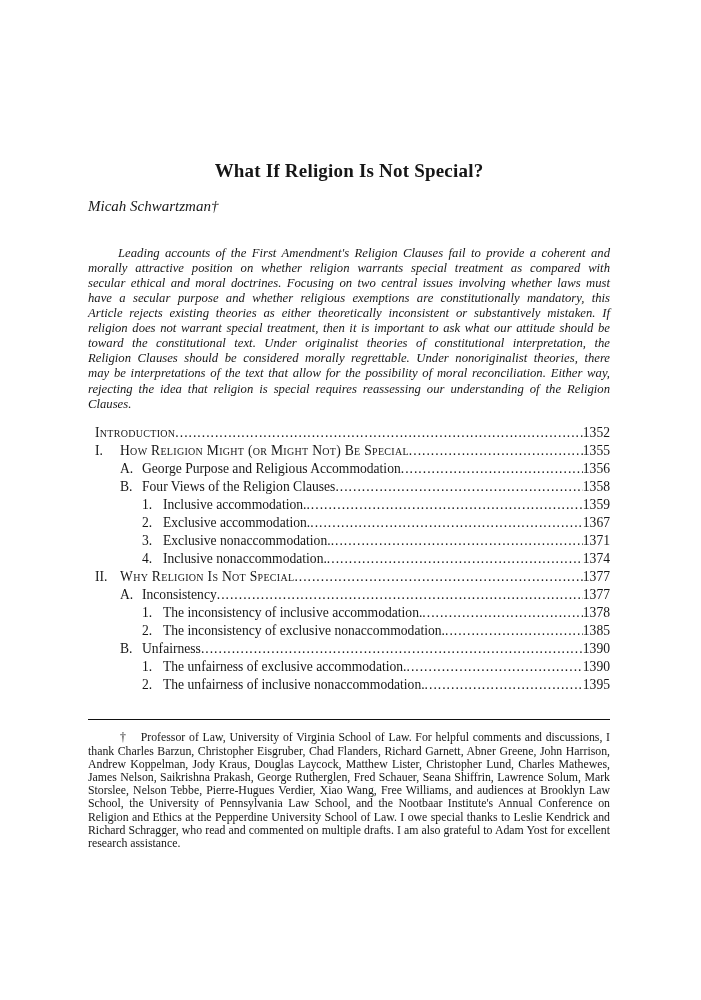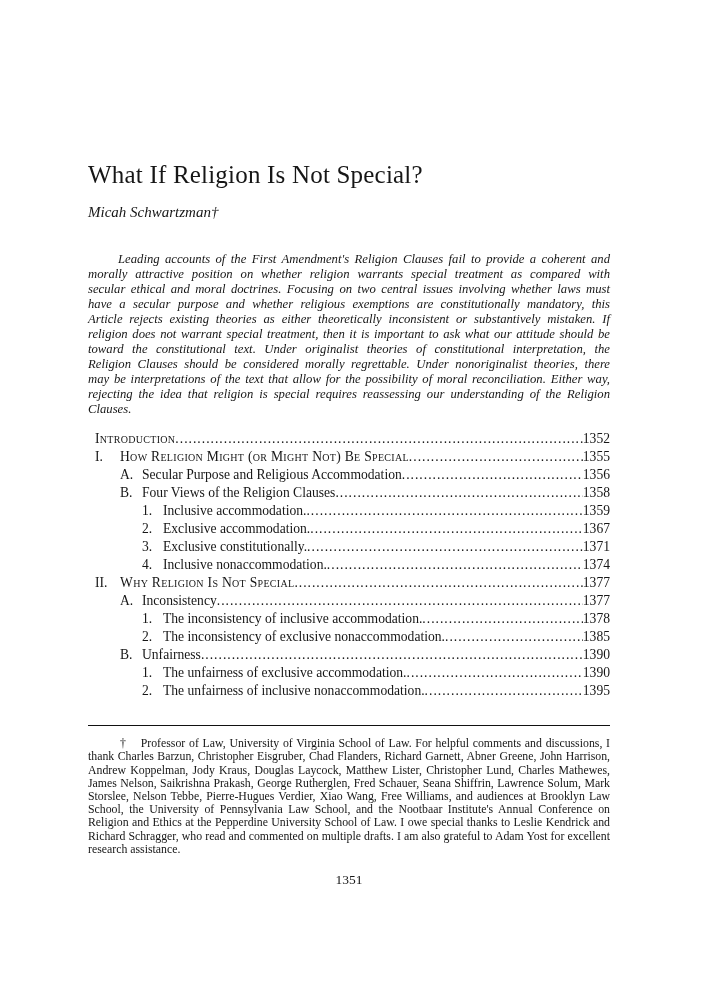--- a/index.html
+++ b/index.html
@@ -9,23 +9,23 @@
     height: 1000px;
     margin: 0 auto;
     background: #ffffff;
     color: #161616;
     font-family: "Liberation Serif", "DejaVu Serif", serif;
     box-sizing: border-box;
     padding: 147px 91px 0 88px;
     overflow: hidden;
   }
   .title {
-    text-align: left;
-    font-size: 25px;
-    font-weight: normal;
+    text-align: center;
+    font-size: 19px;
+    font-weight: bold;
     line-height: 22px;
     letter-spacing: 0.2px;
   }
   .author {
     text-align: left;
     font-style: italic;
     font-size: 15px;
     line-height: 19px;
     margin-top: 15px;
   }
@@ -98,21 +98,21 @@
       <span class="toc-page">1352</span>
     </div>
     <div class="toc-row lvl1">
       <span class="toc-label">I.</span>
       <span class="toc-text sc">How Religion Might (or Might Not) Be Special</span>
       <span class="toc-dots"></span>
       <span class="toc-page">1355</span>
     </div>
     <div class="toc-row lvl2">
       <span class="toc-label">A.</span>
-      <span class="toc-text">Secular Purpose and Religious Accommodation</span>
+      <span class="toc-text">George Purpose and Religious Accommodation</span>
       <span class="toc-dots"></span>
       <span class="toc-page">1356</span>
     </div>
     <div class="toc-row lvl2">
       <span class="toc-label">B.</span>
       <span class="toc-text">Four Views of the Religion Clauses </span>
       <span class="toc-dots"></span>
       <span class="toc-page">1358</span>
     </div>
     <div class="toc-row lvl3">
@@ -122,21 +122,21 @@
       <span class="toc-page">1359</span>
     </div>
     <div class="toc-row lvl3">
       <span class="toc-label">2.</span>
       <span class="toc-text">Exclusive accommodation.</span>
       <span class="toc-dots"></span>
       <span class="toc-page">1367</span>
     </div>
     <div class="toc-row lvl3">
       <span class="toc-label">3.</span>
-      <span class="toc-text">Exclusive constitutionally.</span>
+      <span class="toc-text">Exclusive nonaccommodation.</span>
       <span class="toc-dots"></span>
       <span class="toc-page">1371</span>
     </div>
     <div class="toc-row lvl3">
       <span class="toc-label">4.</span>
       <span class="toc-text">Inclusive nonaccommodation.</span>
       <span class="toc-dots"></span>
       <span class="toc-page">1374</span>
     </div>
     <div class="toc-row lvl1">
@@ -180,15 +180,14 @@
       <span class="toc-text">The unfairness of inclusive nonaccommodation.</span>
       <span class="toc-dots"></span>
       <span class="toc-page">1395</span>
     </div>
   </div>
 
   <hr class="fn-rule">
 
   <p class="footnote"><span class="fn-symbol">†</span><span>Professor of Law, University of Virginia School of Law. For helpful comments and discussions, I thank Charles Barzun, Christopher Eisgruber, Chad Flanders, Richard Garnett, Abner Greene, John Harrison, Andrew Koppelman, Jody Kraus, Douglas Laycock, Matthew Lister, Christopher Lund, Charles Mathewes, James Nelson, Saikrishna Prakash, George Rutherglen, Fred Schauer, Seana Shiffrin, Lawrence Solum, Mark Storslee, Nelson Tebbe, Pierre-Hugues Verdier, Xiao Wang, Free Williams, and audiences at Brooklyn Law School, the University of Pennsylvania Law School, and the Nootbaar Institute's Annual Conference on Religion and Ethics at the Pepperdine University School of Law. I owe special thanks to Leslie Kendrick and Richard Schragger, who read and commented on multiple drafts. I am also grateful to Adam Yost for excellent research assistance.</span></p>
 
-  <div class="folio">1351</div>
 
 </div>
 
 </body></html>

